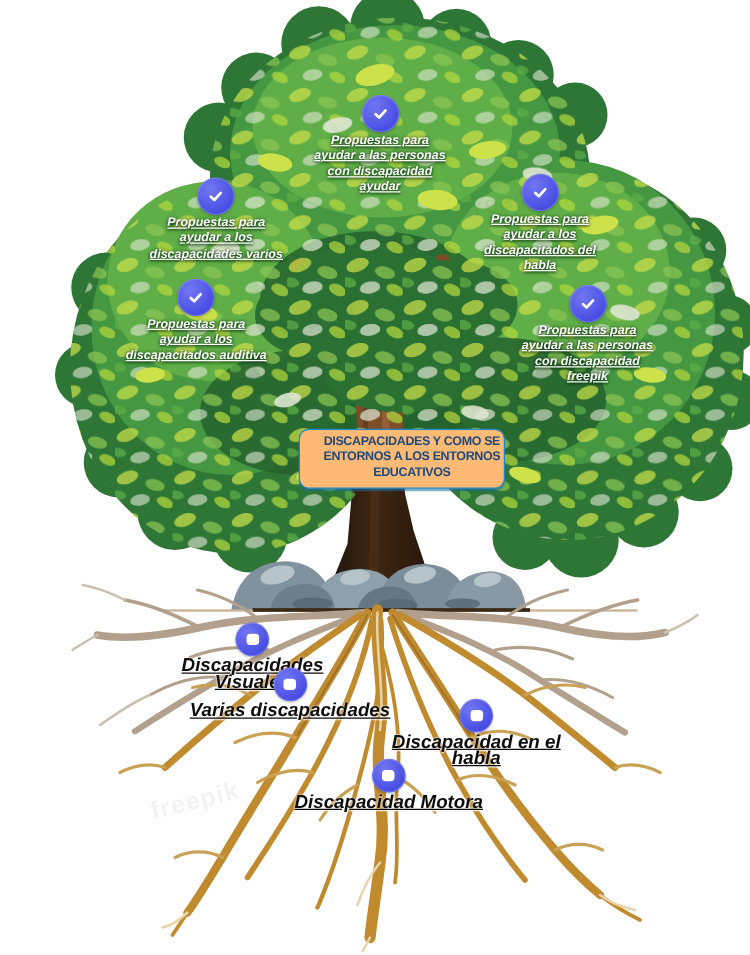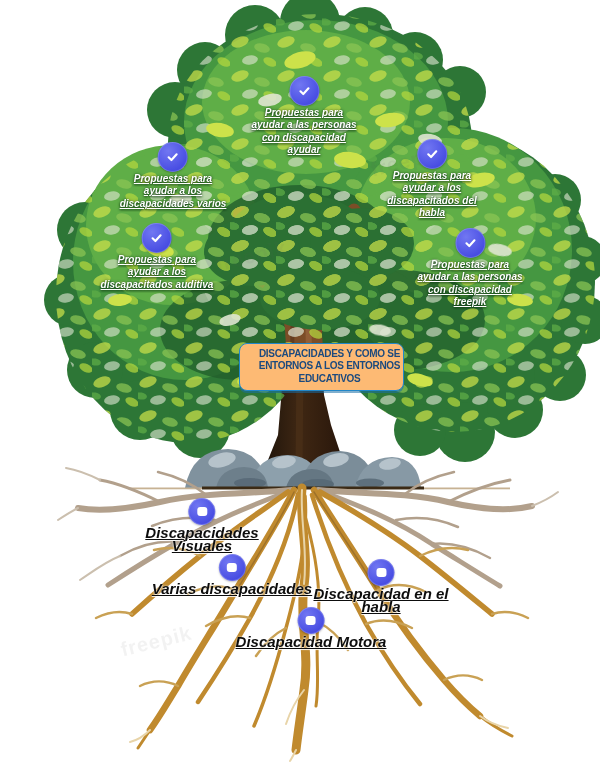--- a/index.html
+++ b/index.html
@@ -342,21 +342,21 @@
     <div class="square-icon">
         <div class="sq"></div>
       </div>
     <div class="label root-lbl">
       <span>Discapacidades</span>
       <span>Visuales</span>
     </div>
   </div>
 
 
-  <div class="node" style="left:232px;top:554px;justify-content:center;">
+  <div class="node" style="left:232px;top:534px;justify-content:center;">
     <div class="square-icon">
         <div class="sq"></div>
       </div>
     <div class="label root-lbl">
       <span>Varias discapacidades</span>
     </div>
   </div>
 
   <div class="node" style="left:381px;top:559px;align-items:center;">
     <div class="square-icon">

